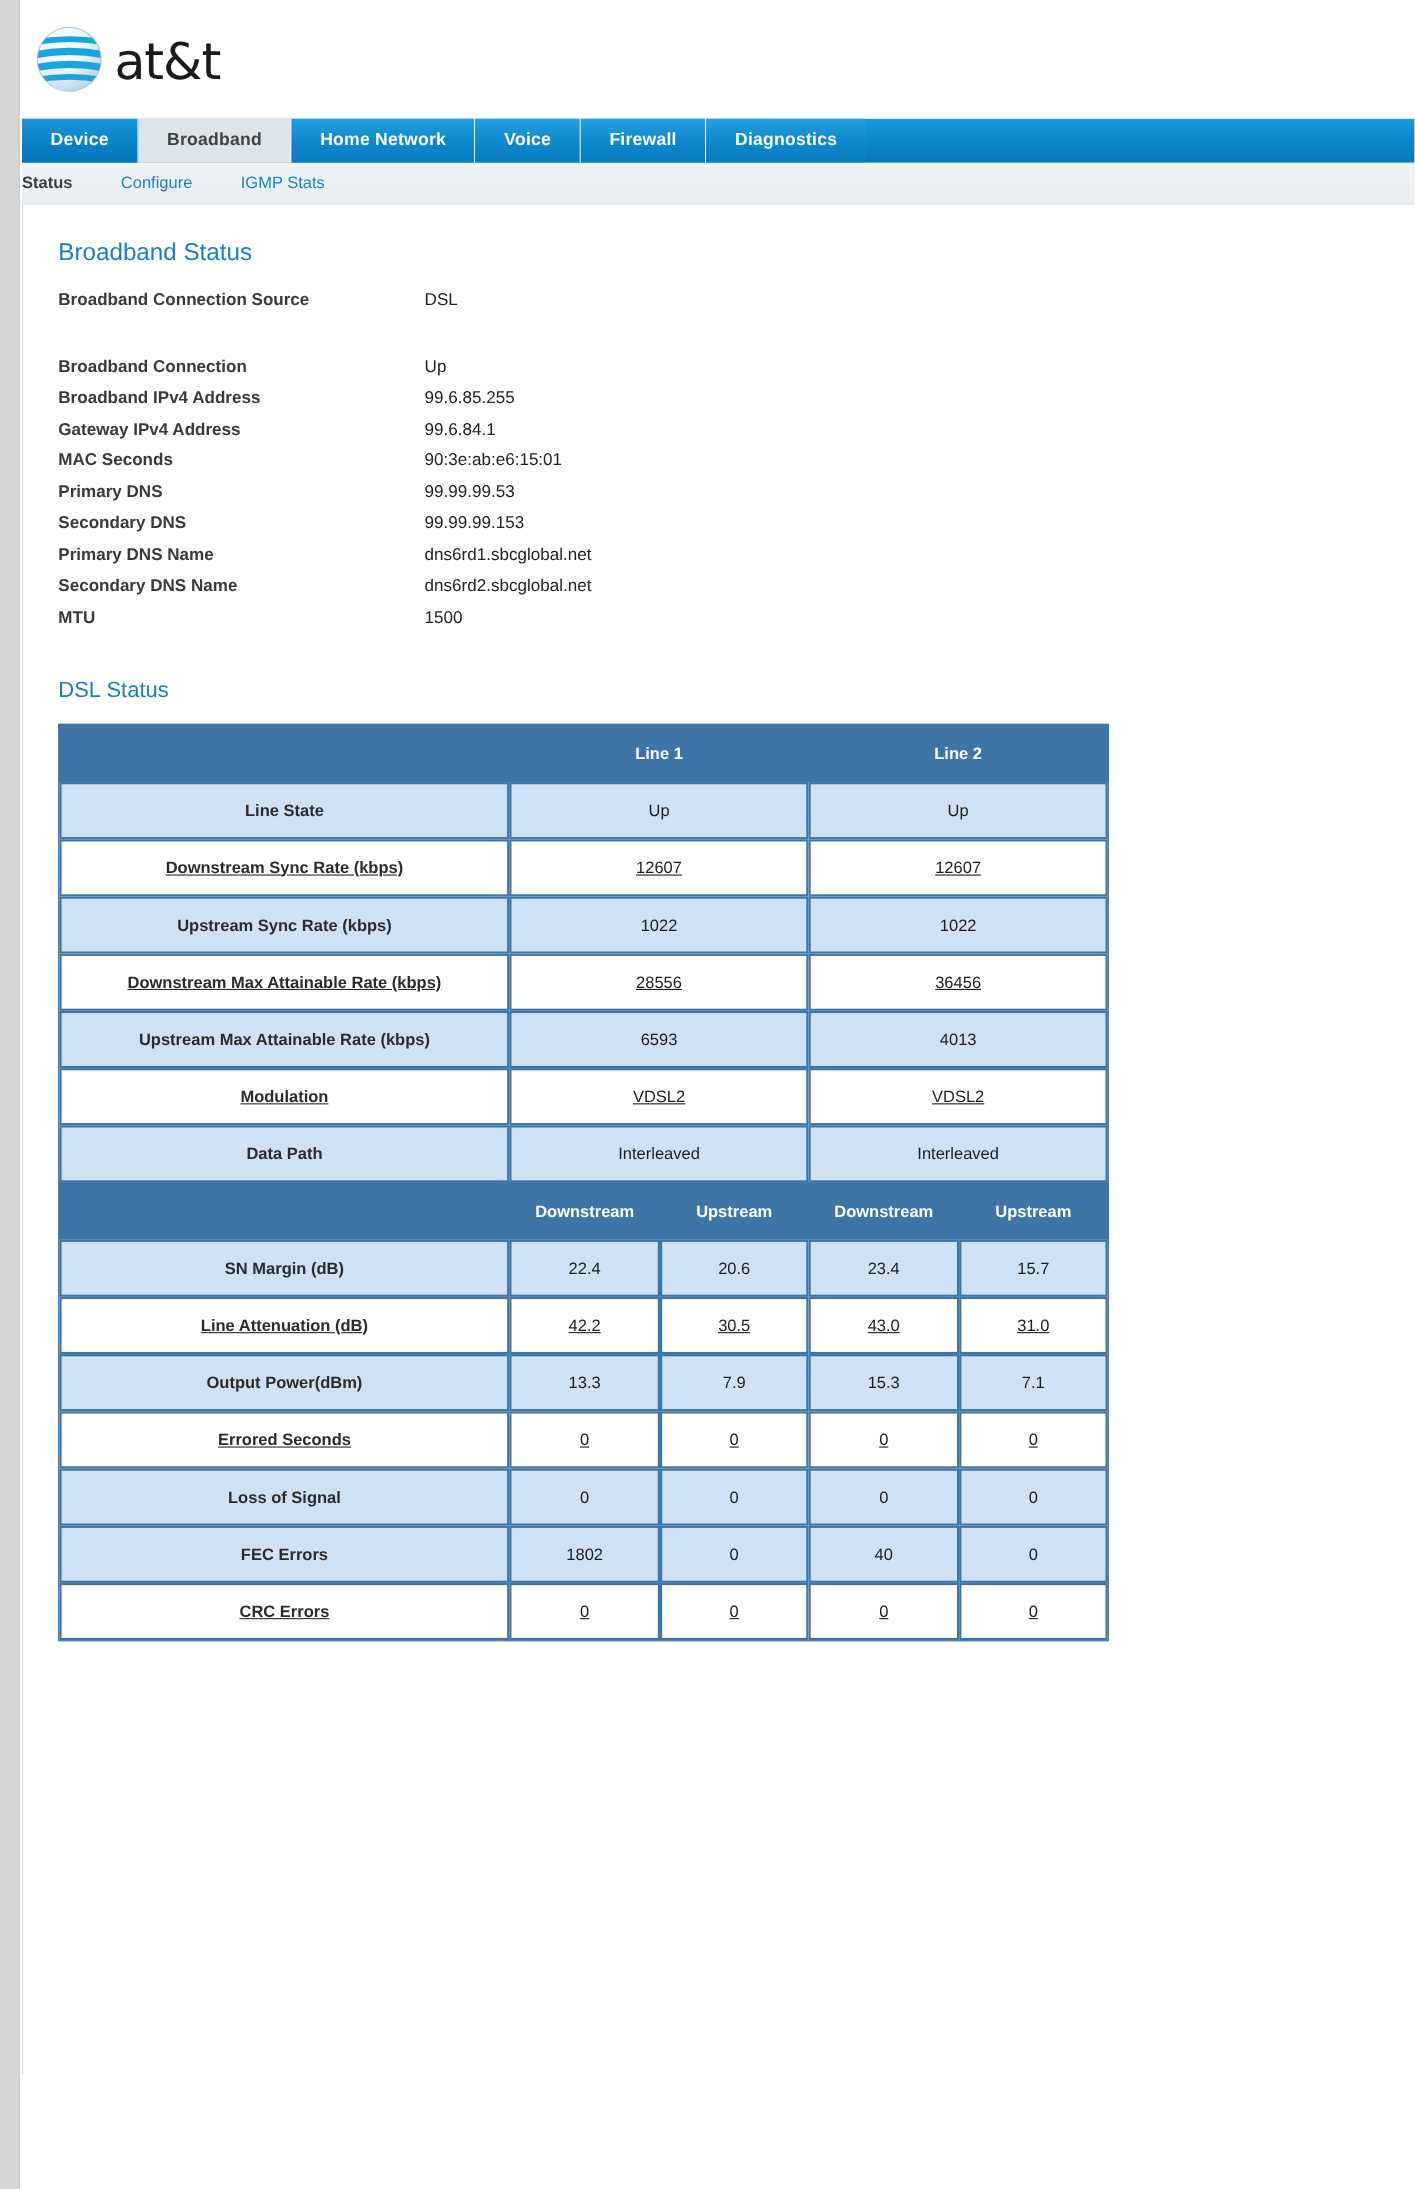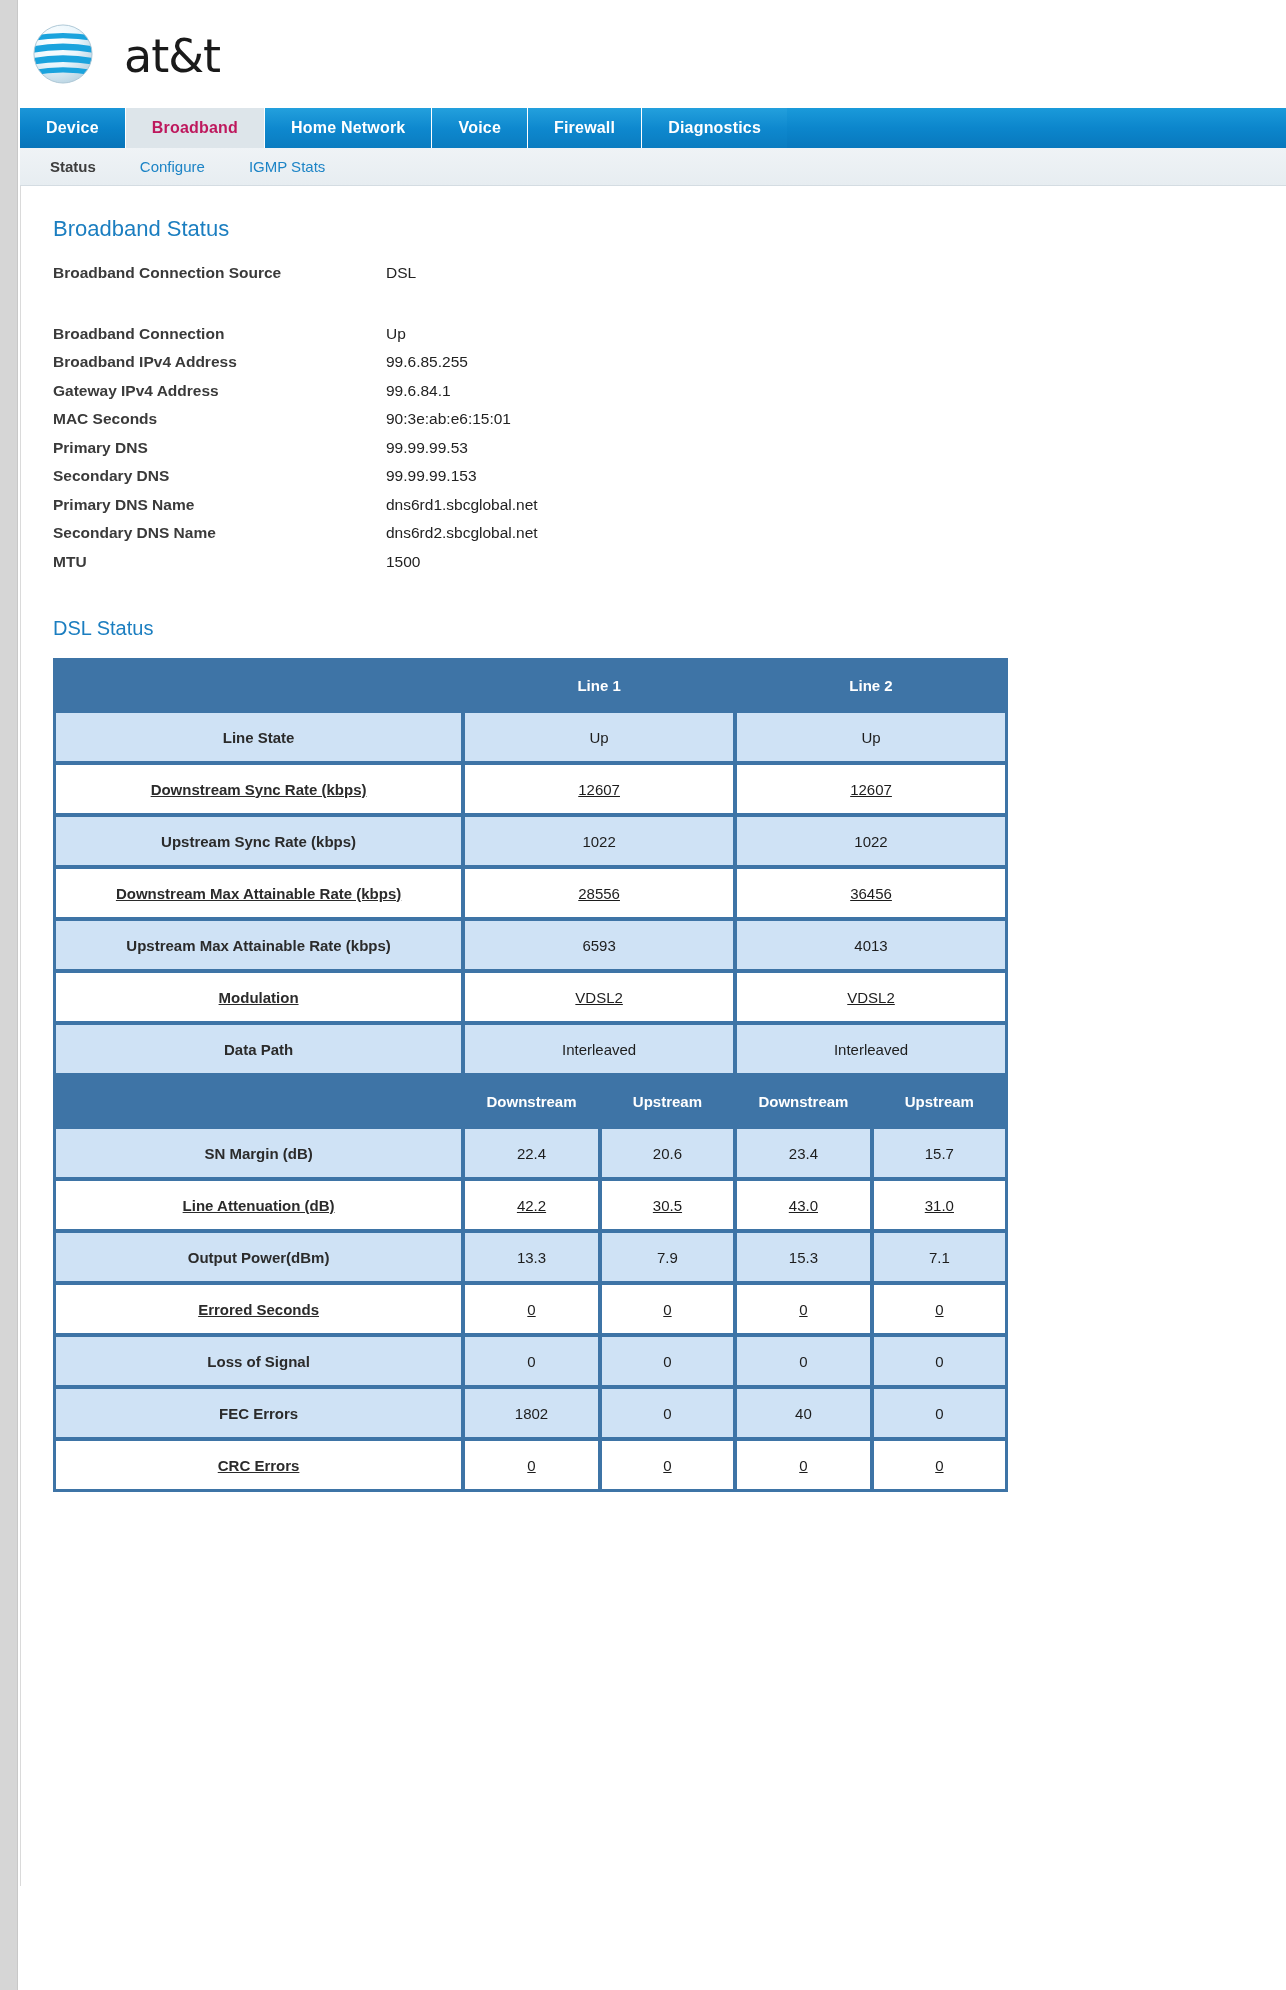--- a/index.html
+++ b/index.html
@@ -38,21 +38,21 @@
   }
 
   
   .header {
     position: relative;
     height: 108px;
     padding-left: 30px;
     display: flex;
     align-items: center;
   }
-  .logo-wrap { display: flex; align-items: center; gap: 28px; }
+  .logo-wrap { display: flex; align-items: center; gap: 8px; }
   .globe { width: 66px; height: 66px; display:block; }
   .wordmark {
     font-family: "DejaVu Sans", sans-serif;
     font-size: 46px;
     letter-spacing: -1px;
     color: #1a1a1a;
     font-weight: 400;
     line-height: 1;
     position: relative;
     top: 2px;
@@ -79,35 +79,34 @@
     color: #ffffff;
     cursor: pointer;
     white-space: nowrap;
     letter-spacing: 0.2px;
     background: linear-gradient(to bottom, #23a0dd 0%, #0e88ce 52%, #0a7cc0 100%);
     border-right: 1px solid #ffffff;
   }
   .nav-tab.first { background: linear-gradient(to bottom, #1b96d8 0%, #0a82c9 52%, #0774b9 100%); }
   .nav-tab.active {
     background: #dde5ea;
-    color: #be185d;
+    color: #404040;
   }
   .nav-tab.last { border-right: none; }
 
   
   .subnav {
     position: relative;
     margin-left: 20px;
     width: 1266px;
     height: 38px;
     background: #eef2f5;
     background: linear-gradient(to bottom, #eff3f6 0%, #e7edf1 100%);
     display: flex;
     align-items: center;
-    padding-left: 30px;
     gap: 44px;
     border-bottom: 1px solid #d4dce2;
   }
   .subnav-item {
     font-size: 15px;
     color: #1c84c6;
     cursor: pointer;
   }
   .subnav-item.active {
     color: #3d3d3d;

